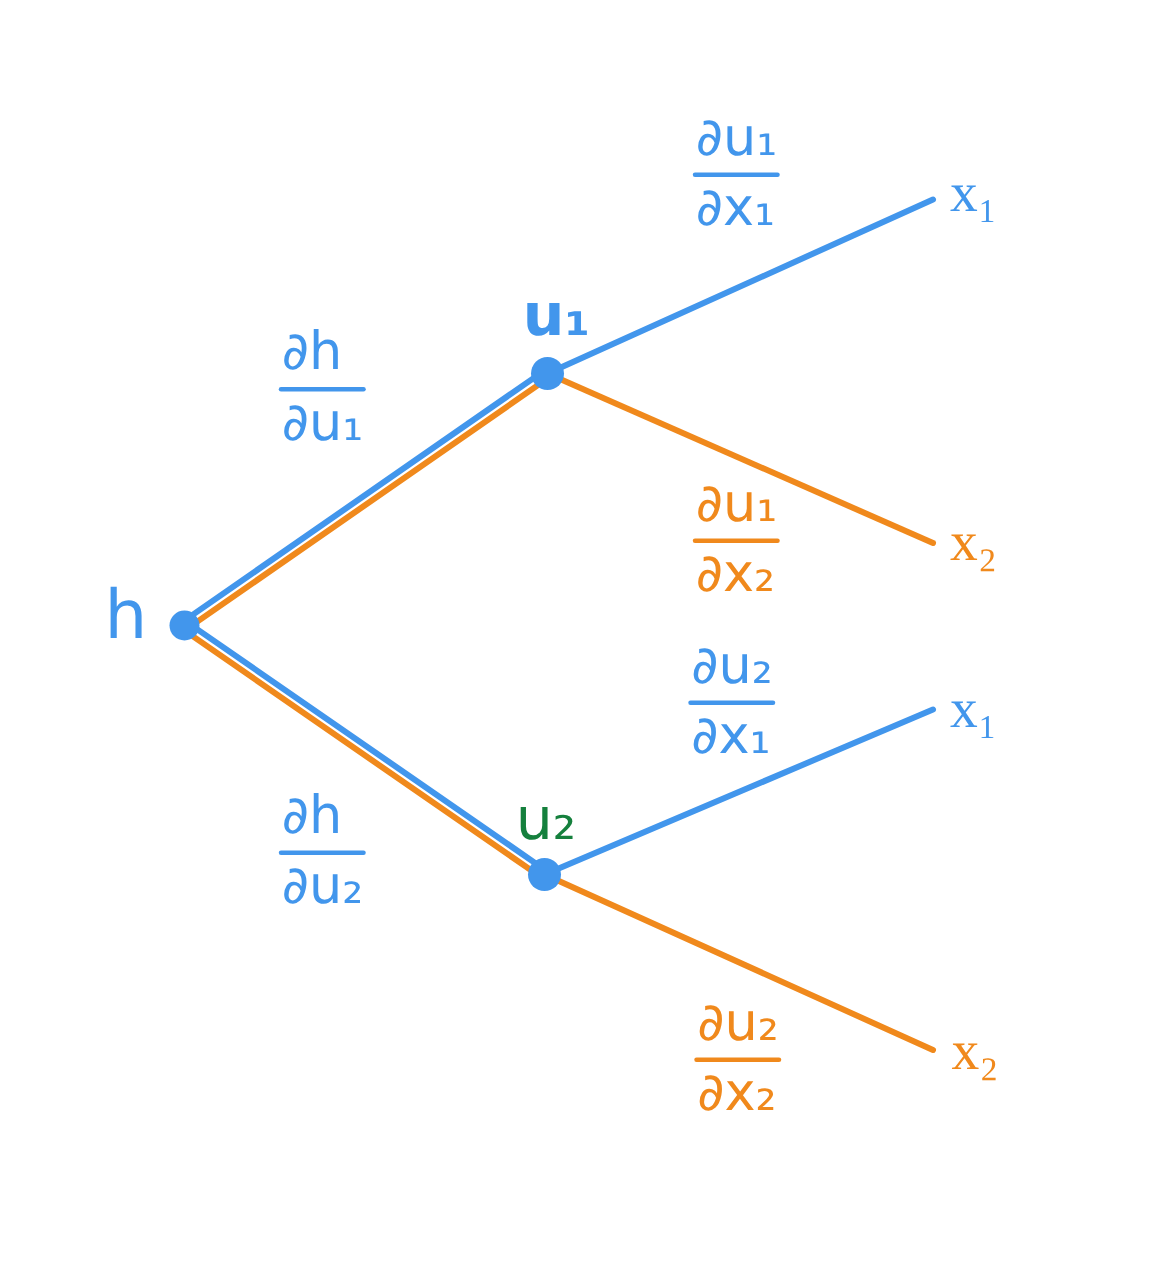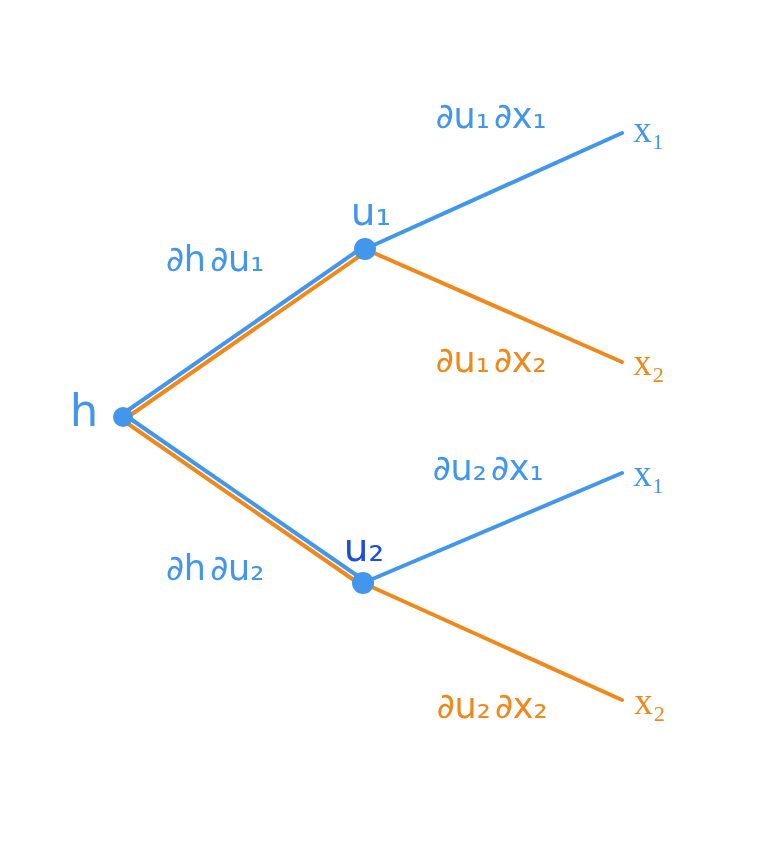--- a/index.html
+++ b/index.html
@@ -24,21 +24,21 @@
     line-height: 1;
     user-select: none;
   }
   .kind-root { font-size: 45px; }
   .kind-mid  { font-size: 39px; }
   .kind-leaf { font-size: 37px; font-family: Liberation Serif, serif; }
   .fraction {
     position: absolute;
     transform: translate(-50%, -50%);
     display: inline-flex;
-    flex-direction: row;
+    flex-direction: column;
     align-items: flex-start;
     font-size: 35px;
     line-height: 1.0;
     white-space: nowrap;
     user-select: none;
   }
   .fraction .frac-bar {
     align-self: stretch;
     height: 3px;
     margin: 5px 0 4px 0;
@@ -62,22 +62,22 @@
       <line x1="365" y1="249" x2="622" y2="133" stroke="#4296ec" stroke-width="4" stroke-linecap="round"></line>
       <line x1="365" y1="249" x2="622" y2="362" stroke="#f0891c" stroke-width="4" stroke-linecap="round"></line>
       <line x1="363" y1="583" x2="622" y2="473" stroke="#4296ec" stroke-width="4" stroke-linecap="round"></line>
       <line x1="363" y1="583" x2="622" y2="700" stroke="#f0891c" stroke-width="4" stroke-linecap="round"></line>
       <circle cx="123" cy="417" r="10" fill="#4296ec"></circle>
       <circle cx="365" cy="249" r="11" fill="#4296ec"></circle>
       <circle cx="363" cy="583" r="11" fill="#4296ec"></circle>
     </svg>
   <div id="labels-layer">
       <div class="node-label kind-root" style="left: 84px; top: 410px; color: rgb(66, 150, 236);">h</div>
-      <div class="node-label kind-mid" style="left: 371px; top: 211px; color: rgb(66, 150, 236);">u₁</div>
-      <div class="node-label kind-mid" style="left: 364px; top: 547px; color: #1d4ed8;">u₂</div>
+      <div class="node-label kind-mid" style="left: 371px; top: 211px; color: rgb(66, 150, 236); font-weight: bold;">u₁</div>
+      <div class="node-label kind-mid" style="left: 364px; top: 547px; color: #15803d;">u₂</div>
       <div class="node-label kind-leaf" style="left: 649px; top: 129px; color: rgb(66, 150, 236);">x₁</div>
       <div class="node-label kind-leaf" style="left: 649px; top: 362px; color: rgb(240, 137, 28);">x₂</div>
       <div class="node-label kind-leaf" style="left: 649px; top: 473px; color: rgb(66, 150, 236);">x₁</div>
       <div class="node-label kind-leaf" style="left: 650px; top: 701px; color: rgb(240, 137, 28);">x₂</div>
       <div class="fraction" style="left: 215px; top: 259px; color: rgb(66, 150, 236);">
         <span class="frac-num">∂h</span>
         <span class="frac-bar"></span>
         <span class="frac-den">∂u₁</span>
       </div>
       <div class="fraction" style="left: 491px; top: 116px; color: rgb(66, 150, 236);">

